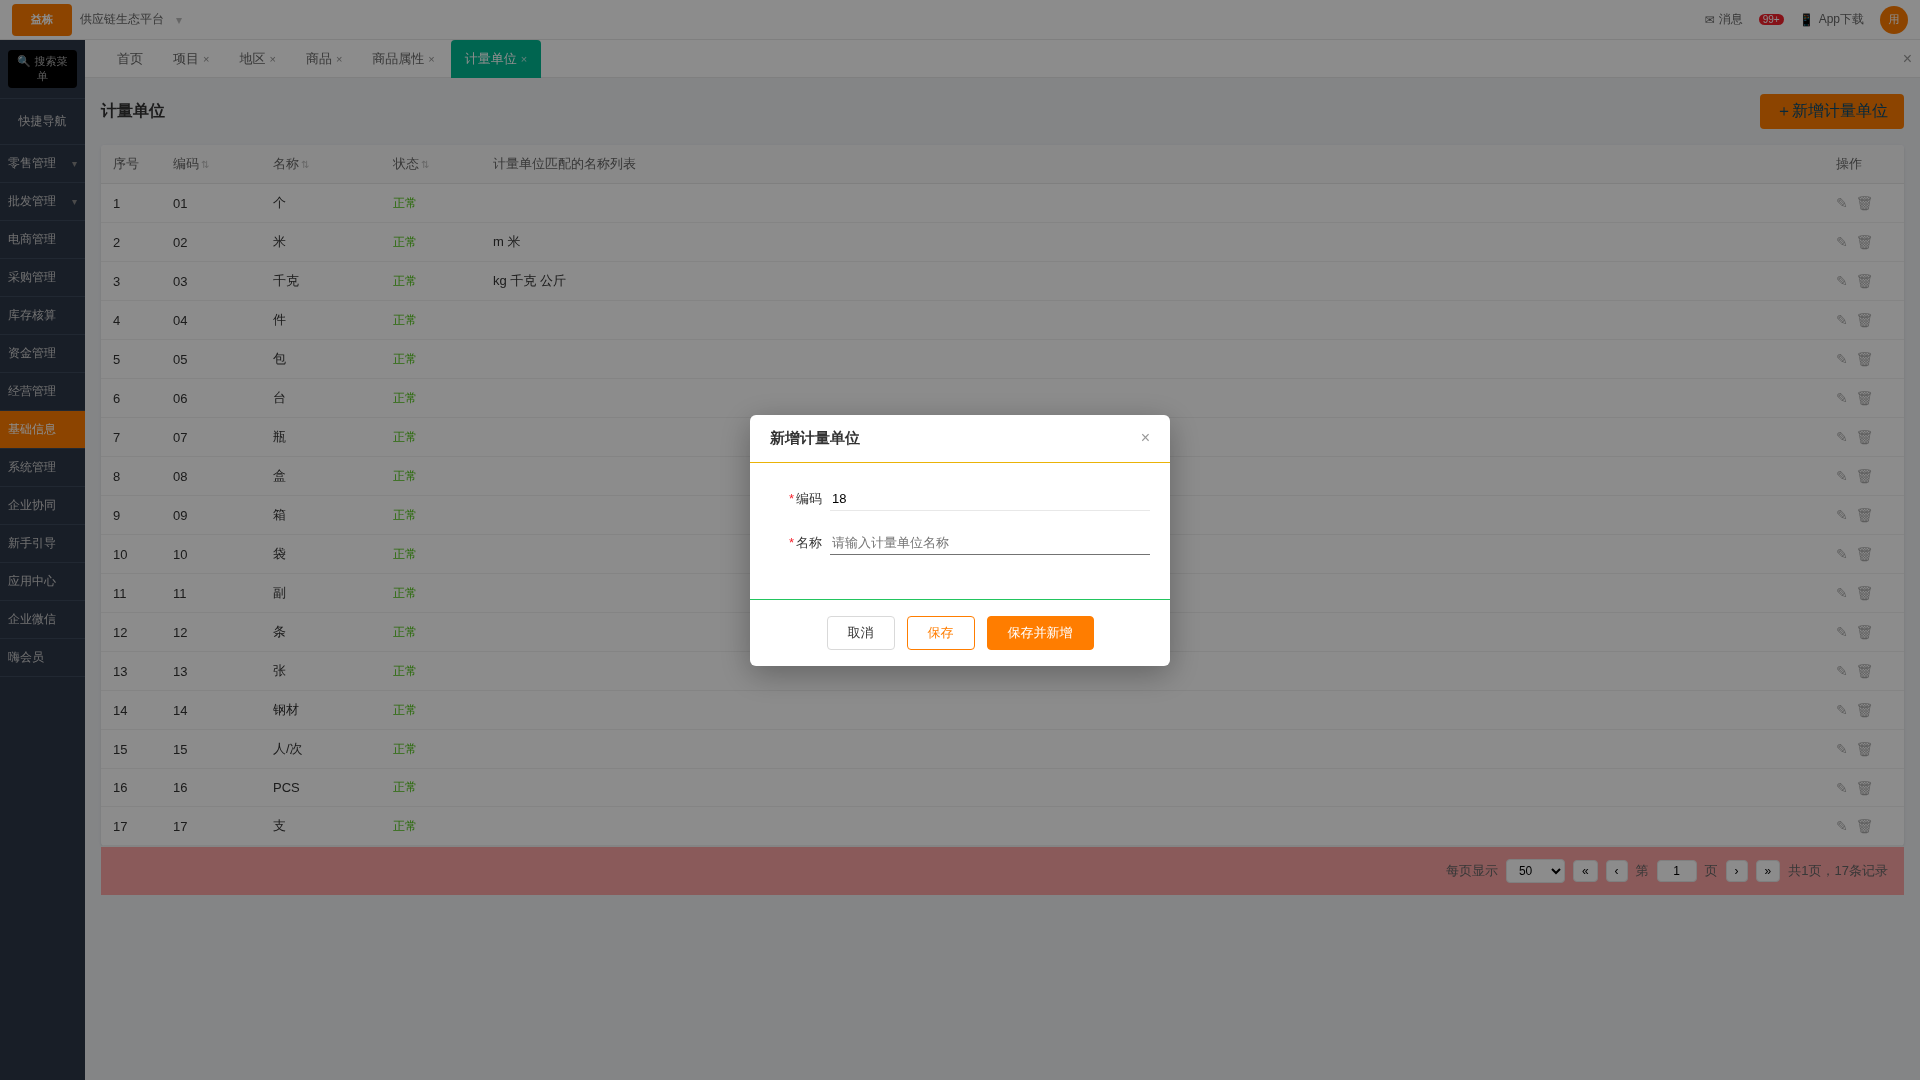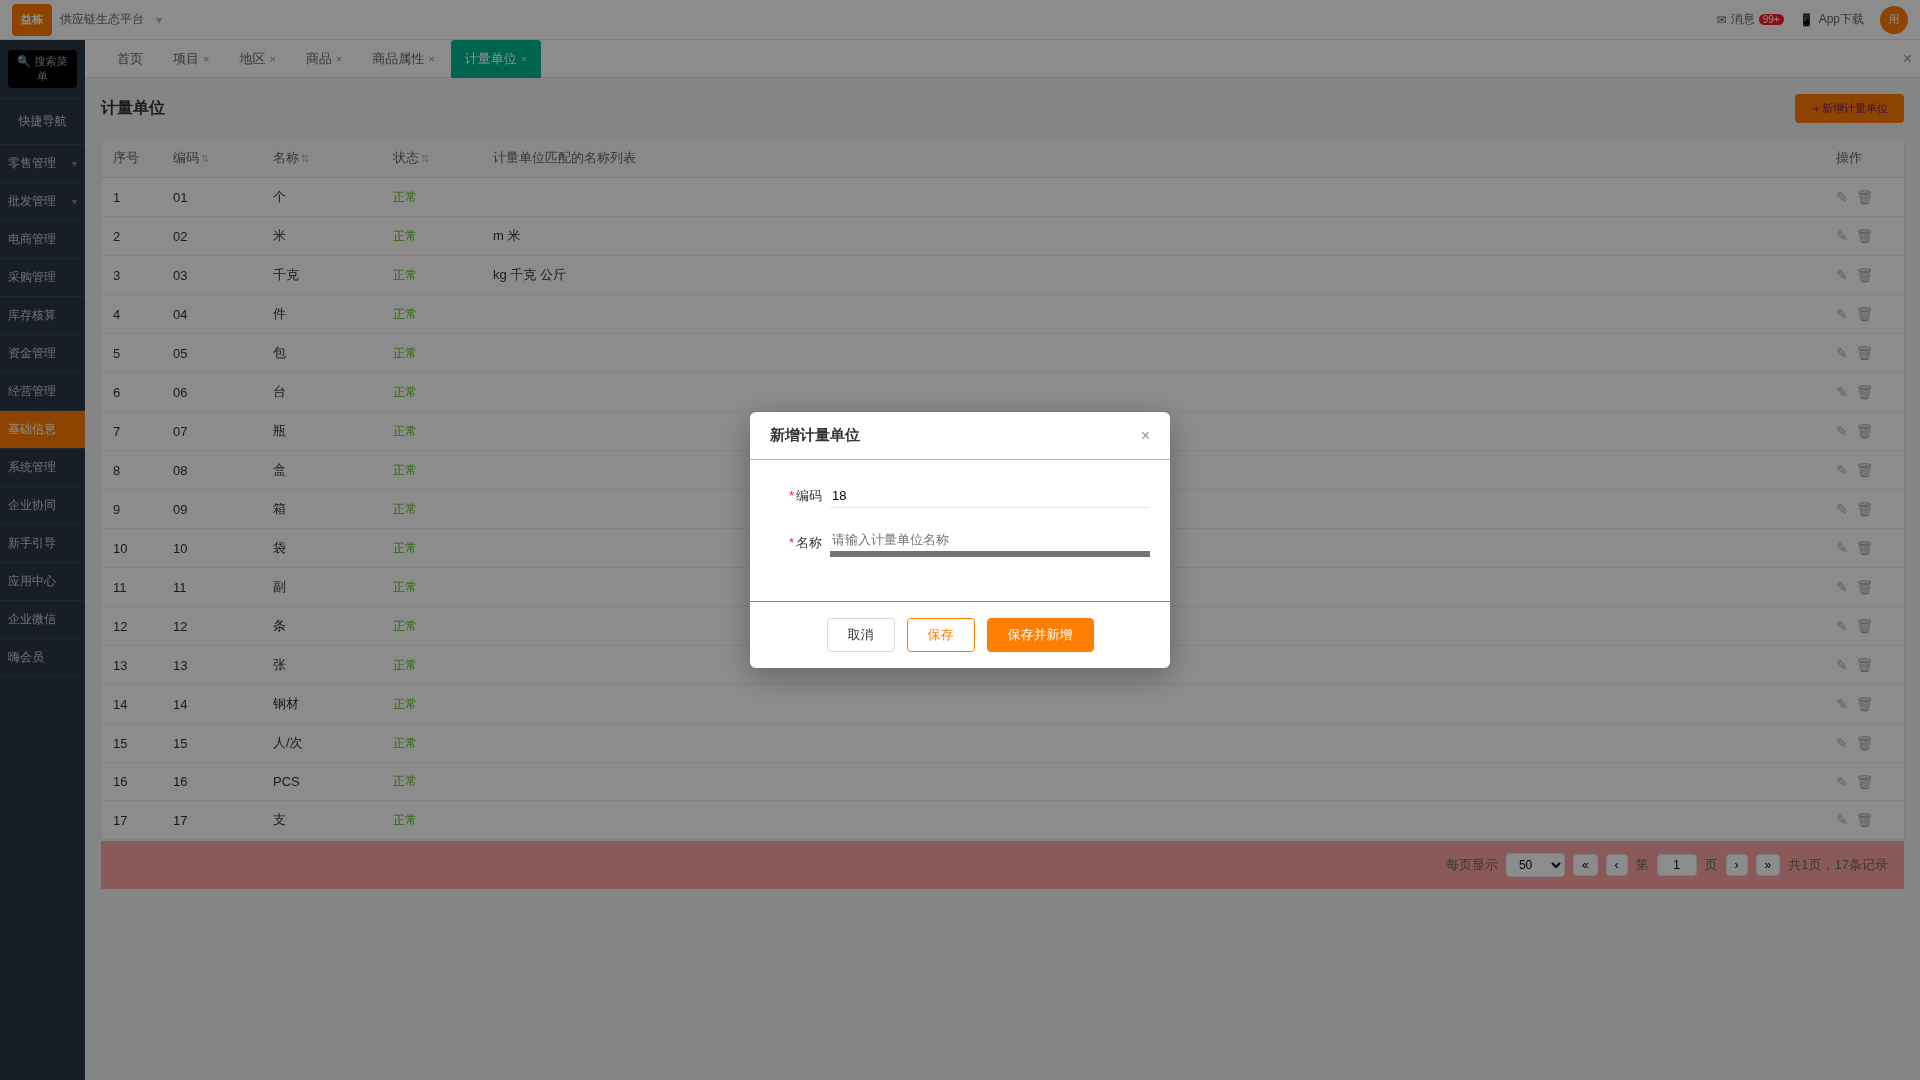--- a/index.html
+++ b/index.html
@@ -14,21 +14,21 @@
       padding: 0 12px;
       border-bottom: 1px solid #e8e8e8;
       justify-content: space-between;
     }
     .logo-area {
       display: flex;
       align-items: center;
       gap: 8px;
     }
     .logo-box {
-      width: 40px;
+      width: 60px;
       height: 32px;
       background: #ff7d00;
       border-radius: 4px;
       display: flex;
       align-items: center;
       justify-content: center;
       color: white;
       font-size: 11px;
       font-weight: bold;
     }
@@ -51,20 +51,21 @@
       position: relative;
     }
     .badge {
       background: #f5222d;
       color: white;
       border-radius: 10px;
       padding: 0 4px;
       font-size: 10px;
       min-width: 16px;
       text-align: left;
+      margin-left: 12px;
     }
     .app-download {
       display: flex;
       align-items: center;
       gap: 4px;
       font-size: 12px;
       color: #666;
       cursor: pointer;
     }
     .avatar-area {
@@ -207,25 +208,25 @@
       justify-content: space-between;
       margin-bottom: 16px;
     }
     .page-title {
       font-size: 16px;
       font-weight: bold;
       color: #333;
     }
     .add-btn {
       background: #ff7d00;
-      color: #701a75;
+      color: #0c4a6e;
       border: none;
       border-radius: 4px;
       padding: 7px 16px;
-      font-size: 11px;
+      font-size: 16px;
       cursor: pointer;
     }
 
     
     .data-table {
       width: 100%;
       background: white;
       border-collapse: collapse;
       border-radius: 4px;
       overflow: hidden;
@@ -353,21 +354,21 @@
     .form-label .required { color: #f5222d; margin-right: 2px; }
     .form-input {
       flex: 1;
       border: none;
       border-bottom: 1px solid #e8e8e8;
       padding: 4px 2px;
       font-size: 13px;
       outline: none;
     }
     .form-input-active {
-      border-bottom: 6px solid #737373;
+      border-bottom: 1px solid #737373;
     }
     .modal-footer {
       display: flex;
       justify-content: center;
       gap: 12px;
       padding: 16px 20px;
       border-top: 1px solid #22c55e;
     }
     .btn-cancel {
       border: 1px solid #d9d9d9;

